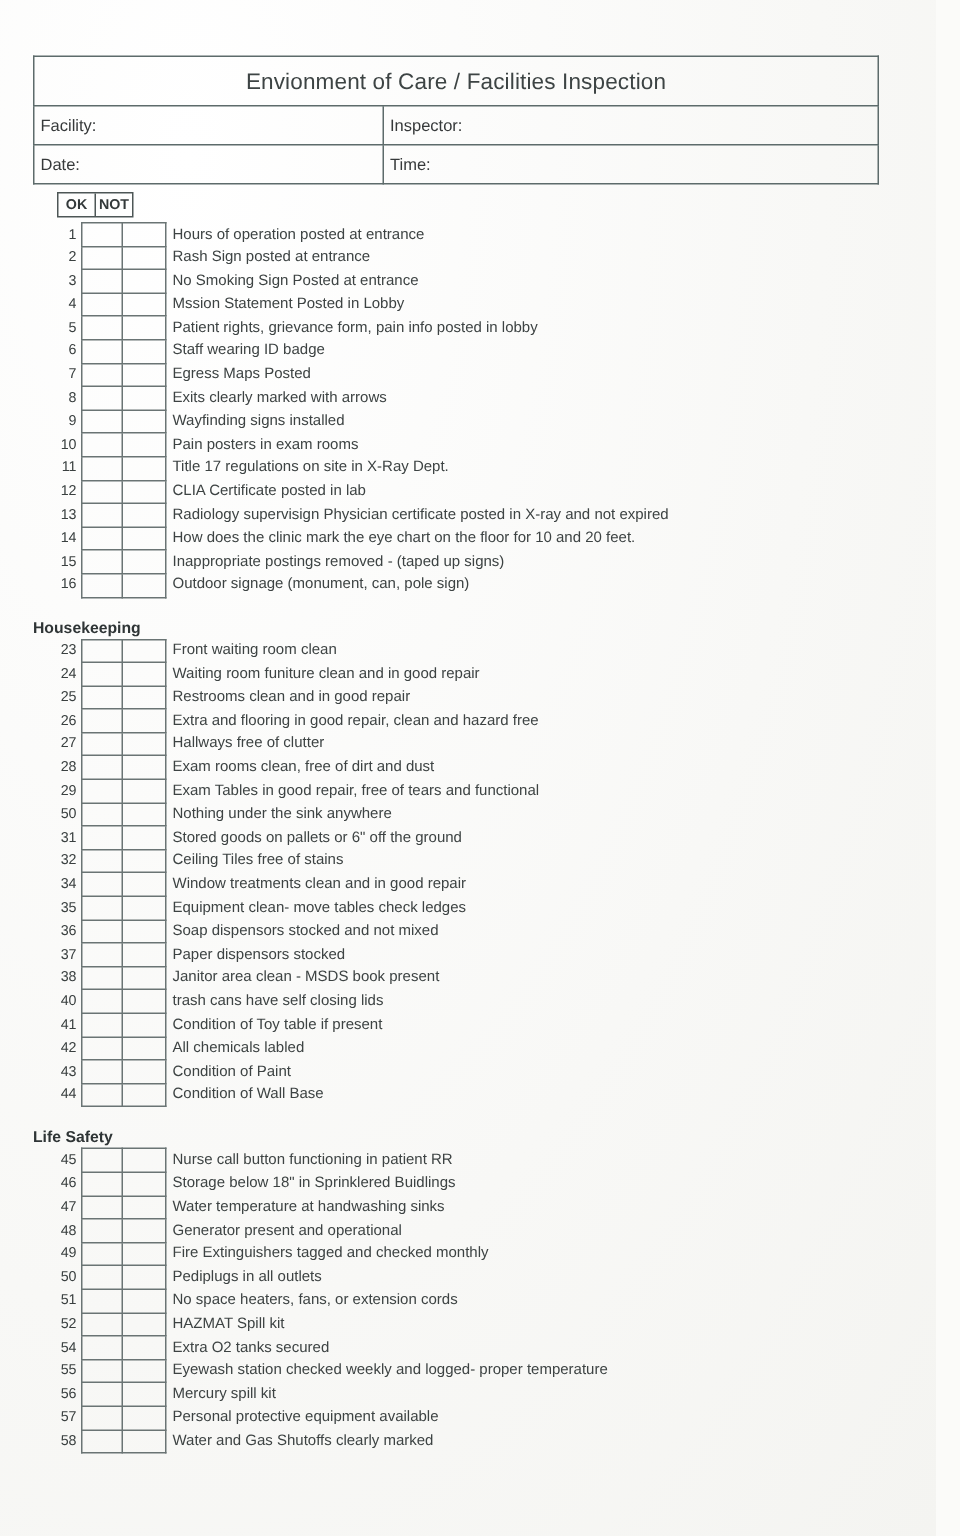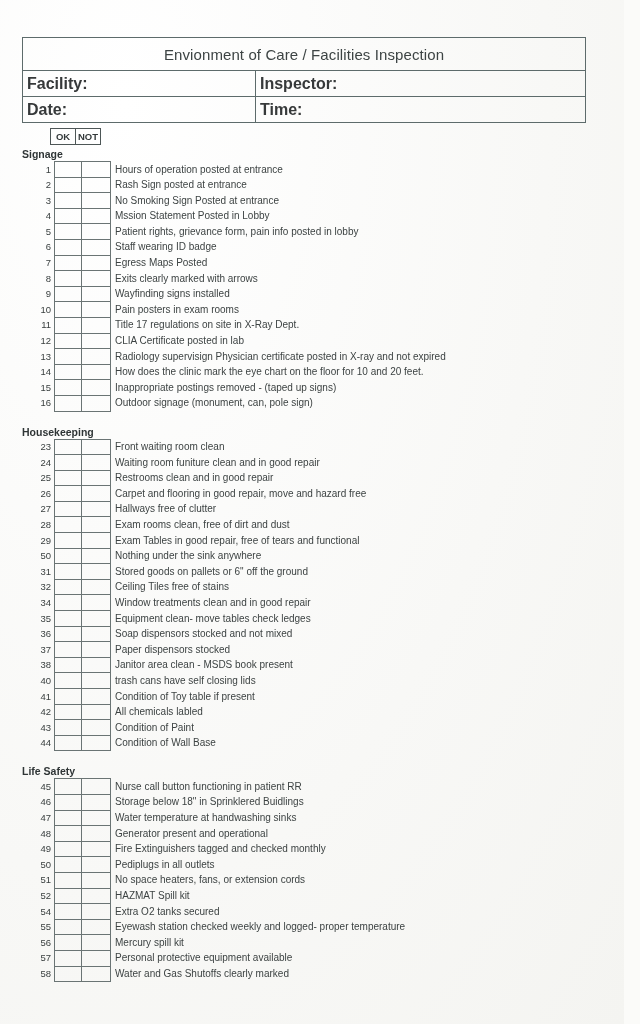--- a/index.html
+++ b/index.html
@@ -39,31 +39,31 @@
   }
   .title-cell {
     height: 32px;
     text-align: center;
     font-size: 15px;
     color: #3d4444;
     letter-spacing: 0.1px;
   }
   .field-cell {
     height: 25px;
-    font-size: 16px;
-    font-weight: bold;
+    font-size: 11px;
+    font-weight: normal;
     color: #36393a;
     padding-left: 4px !important;
     margin-top: 48px;
   }
 
   
   .legend {
     position: absolute;
-    left: 50px;
+    left: 38px;
     top: 128px;
     width: 51px;
     height: 17px;
     display: flex;
     border: 1px solid #4d5656;
     box-sizing: border-box;
   }
   .legend div {
     flex: 1 1 0;
     font-size: 9.5px;
@@ -157,21 +157,20 @@
     </tbody>
   </table>
 
   <div class="legend">
     <div class="ok-cell">OK</div>
     <div>NOT</div>
   </div>
 
   <div class="sections" id="sections-root">
       <div class="section">
-        <div class="section-title">Signage</div>
         <table class="rows">
           <tbody>
             <tr>
               <td class="num-cell">1</td>
               <td class="box-cell box-ok"></td>
               <td class="box-cell box-not"></td>
               <td class="label-cell">Hours of operation posted at entrance</td>
             </tr>
             <tr>
               <td class="num-cell">2</td>
@@ -285,21 +284,21 @@
             <tr>
               <td class="num-cell">25</td>
               <td class="box-cell box-ok"></td>
               <td class="box-cell box-not"></td>
               <td class="label-cell">Restrooms clean and in good repair</td>
             </tr>
             <tr>
               <td class="num-cell">26</td>
               <td class="box-cell box-ok"></td>
               <td class="box-cell box-not"></td>
-              <td class="label-cell">Carpet and flooring in good repair, move and hazard free</td>
+              <td class="label-cell">Extra and flooring in good repair, clean and hazard free</td>
             </tr>
             <tr>
               <td class="num-cell">27</td>
               <td class="box-cell box-ok"></td>
               <td class="box-cell box-not"></td>
               <td class="label-cell">Hallways free of clutter</td>
             </tr>
             <tr>
               <td class="num-cell">28</td>
               <td class="box-cell box-ok"></td>

